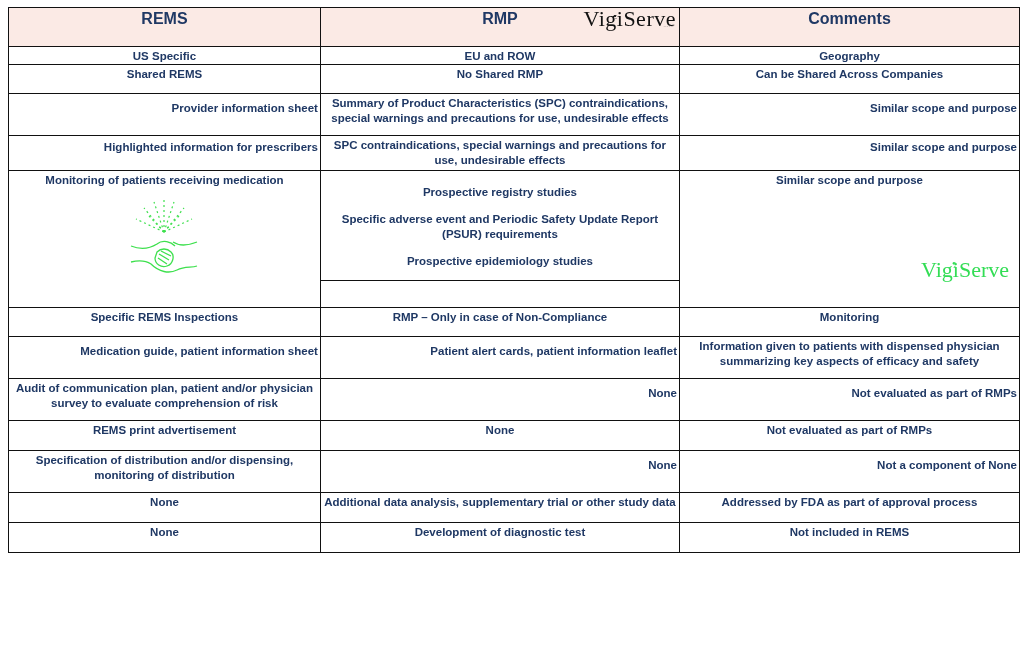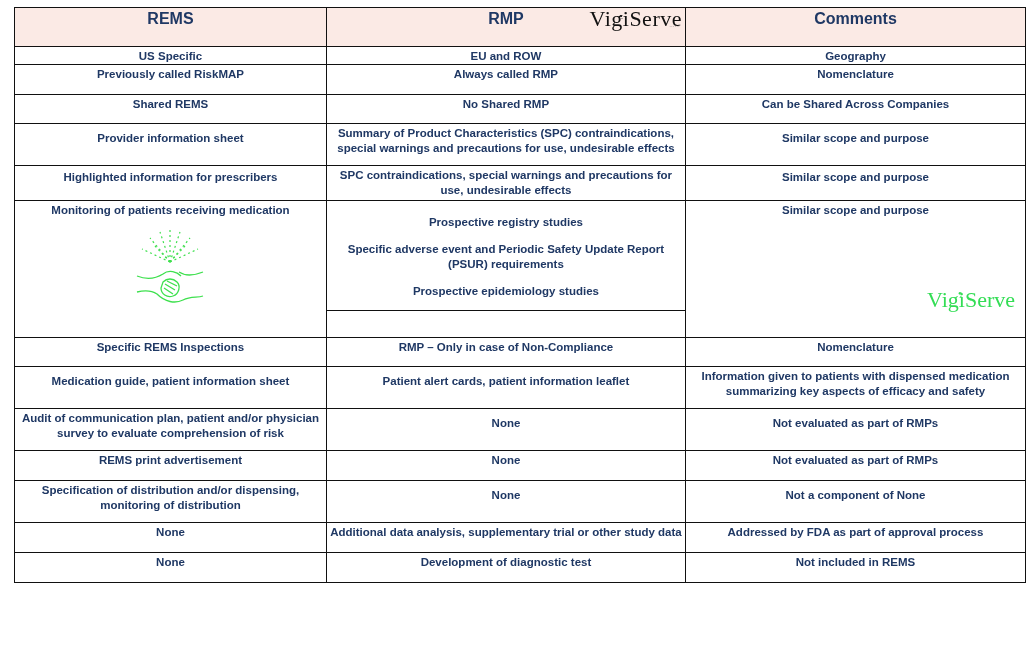--- a/index.html
+++ b/index.html
@@ -1,24 +1,24 @@
 <!DOCTYPE html>
 <html><head>
 <meta charset="utf-8">
 <style>
   html, body { margin: 0; padding: 0; background: #ffffff; }
   body { width: 1031px; height: 672px; position: relative; overflow: hidden;
          font-family: "Liberation Sans", sans-serif; }
-  .tbl { position: absolute; left: 14px; top: 7px; width: 1012px; }
+  .tbl { position: absolute; left: 8px; top: 7px; width: 1012px; }
   table { border-collapse: collapse; width: 1012px; table-layout: fixed; }
   td, th { border: 1.5px solid #111; padding: 0 2px; vertical-align: top; text-align: center;
            color: #1f3864; font-weight: bold; font-size: 11.5px; line-height: 15px; }
   th { background: #fbeae5; font-size: 16px; height: 35px; vertical-align: top; padding-top: 3px; position: relative; }
   td .t { display: block; padding-top: 2px; }
-  td.mid { vertical-align: middle; }
+  td.mid { vertical-align: middle; text-align: right; }
   td.mid .t { padding-top: 0; }
   .col1 { width: 311px; } .col2 { width: 358px; } .col3 { width: 339px; }
   .logo-hdr { position: absolute; right: 3px; top: 3px; font-family: "Liberation Serif", serif;
               font-weight: normal; font-size: 22px; color: #111; letter-spacing: 0.5px; }
   .logo-hdr .dots { position: absolute; left: 30px; top: -2px; font-size: 9px; letter-spacing: -2px; }
   .logo-hdr .tag { position: absolute; right: 2px; bottom: -7px; font-size: 5px; color: #555; }
   .logo-green { font-family: "Liberation Serif", serif; font-weight: normal; font-size: 22px;
                 color: #33dd55; position: absolute; right: 10px; bottom: 30px; }
   .logo-green .dots { position: absolute; left: 31px; top: -6px; font-size: 10px; letter-spacing: -2px; }
   .cellrel { position: relative; }
@@ -49,31 +49,20 @@
   <tbody>
     <tr style="height:17px">
       <td>
             <span class="t">US Specific</span>
           </td>
       <td>
             <span class="t">EU and ROW</span>
           </td>
       <td>
             <span class="t">Geography</span>
-          </td>
-    </tr>
-    <tr style="height:30px">
-      <td>
-            <span class="t">Previously called RiskMAP</span>
-          </td>
-      <td>
-            <span class="t">Always called RMP</span>
-          </td>
-      <td>
-            <span class="t">Nomenclature</span>
           </td>
     </tr>
     <tr style="height:29px">
       <td>
             <span class="t">Shared REMS</span>
           </td>
       <td>
             <span class="t">No Shared RMP</span>
           </td>
       <td>
@@ -140,32 +129,32 @@
       </td>
     </tr>
     <tr style="height:29px">
       <td>
             <span class="t">Specific REMS Inspections</span>
           </td>
       <td>
             <span class="t">RMP – Only in case of Non-Compliance</span>
           </td>
       <td>
-            <span class="t">Nomenclature</span>
+            <span class="t">Monitoring</span>
           </td>
     </tr>
     <tr style="height:42px">
       <td class="mid">
             <span class="t" style="margin-top:-12px">Medication guide, patient information sheet</span>
           </td>
       <td class="mid">
             <span class="t" style="margin-top:-12px">Patient alert cards, patient information leaflet</span>
           </td>
       <td>
-            <span class="t">Information given to patients with dispensed medication summarizing key aspects of efficacy and safety</span>
+            <span class="t">Information given to patients with dispensed physician summarizing key aspects of efficacy and safety</span>
           </td>
     </tr>
     <tr style="height:42px">
       <td>
             <span class="t">Audit of communication plan, patient and/or physician survey to evaluate comprehension of risk</span>
           </td>
       <td class="mid">
             <span class="t" style="margin-top:-12px">None</span>
           </td>
       <td class="mid">

